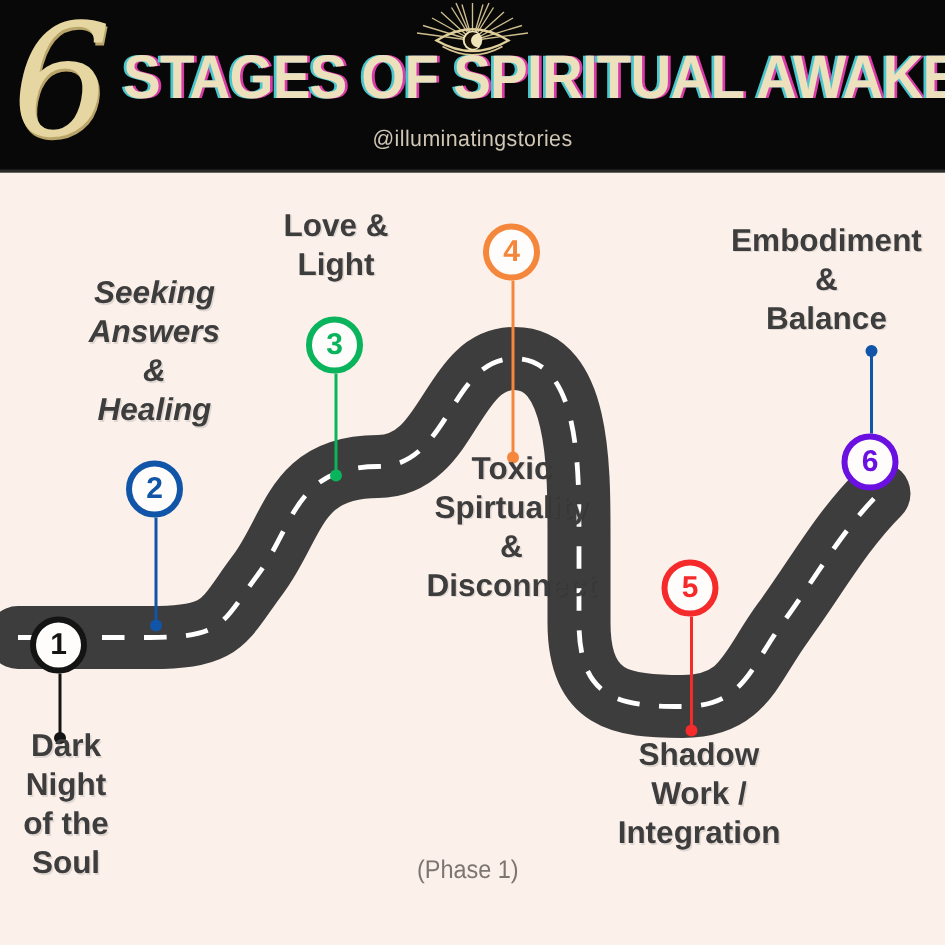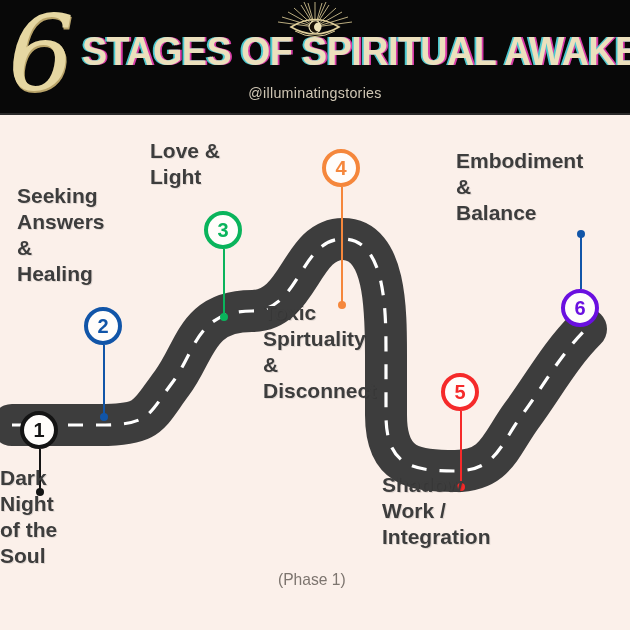--- a/index.html
+++ b/index.html
@@ -76,21 +76,21 @@
     background:#000;
   }
 
   
   .label{
     position:absolute;
     font-family:"Liberation Sans",sans-serif;
     font-weight:bold;
     font-size:21px;line-height:26px;
     color:#3d3d3d;
-    text-align:left;
+    text-align:center;
     text-shadow:1px 1px 0 rgba(0,0,0,0.10);
     z-index:5;
     white-space:pre-line;
   }
   .phase{
     position:absolute;
     font-family:"Liberation Sans Narrow","Liberation Sans",sans-serif;
     font-size:17px;color:#7d756f;
     z-index:5;
     transform:scaleX(0.92);
@@ -138,29 +138,29 @@
   <svg id="road" viewBox="0 0 630 515">
     <path id="road-asphalt" fill="none" stroke-linecap="round" stroke-linejoin="round" d="M 12 310 L 100 310 C 150 310 148 300 172 268 C 196 236 196 196 252 196 C 300 196 300 124 343 124 C 386 124 386 196 386 240 L 386 300 C 386 352 414 356 455 356 C 496 356 500 330 522 300 C 544 270 560 240 586 214" stroke="#3d3d3d" stroke-width="42"></path>
     <path id="road-dashes" fill="none" stroke-linecap="butt" d="M 12 310 L 100 310 C 150 310 148 300 172 268 C 196 236 196 196 252 196 C 300 196 300 124 343 124 C 386 124 386 196 386 240 L 386 300 C 386 352 414 356 455 356 C 496 356 500 330 522 300 C 544 270 560 240 586 214" stroke="#ffffff" stroke-width="3.2" stroke-dasharray="15 13"></path>
   </svg>
 
   <div id="stage-layer">
       <div class="connector" style="left: 39px; top: 449px; height: 43px; background: rgb(20, 20, 20);">
         <div class="dot" style="background: rgb(20, 20, 20); top: 39px;"></div>
       </div>
       <div class="marker" style="left: 20px; top: 411px; border-color: rgb(20, 20, 20); color: rgb(20, 20, 20);">1</div>
-      <div class="label" style="left: 0px; top: 465px; width: 88px;">Dark
+      <div class="label" style="left: 0px; top: 485px; width: 88px;">Dark
 Night
 of the
 Soul</div>
       <div class="connector" style="left: 103px; top: 345px; height: 72px; background: rgb(17, 85, 168);">
         <div class="dot" style="background: rgb(17, 85, 168); top: 68px;"></div>
       </div>
       <div class="marker" style="left: 84px; top: 307px; border-color: rgb(17, 85, 168); color: rgb(17, 85, 168);">2</div>
-      <div class="label" style="left: 17px; top: 183px; width: 172px;">Seeking
+      <div class="label" style="left: 17px; top: 183px; width: 172px; font-style: italic;">Seeking
 Answers
 &amp;
 Healing</div>
       <div class="connector" style="left: 223px; top: 249px; height: 68px; background: rgb(10, 180, 92);">
         <div class="dot" style="background: rgb(10, 180, 92); top: 64px;"></div>
       </div>
       <div class="marker" style="left: 204px; top: 211px; border-color: rgb(10, 180, 92); color: rgb(10, 180, 92);">3</div>
       <div class="label" style="left: 150px; top: 138px; width: 148px;">Love &amp;
 Light</div>
       <div class="connector" style="left: 341px; top: 187px; height: 118px; background: rgb(245, 135, 60);">
@@ -168,21 +168,21 @@
       </div>
       <div class="marker" style="left: 322px; top: 149px; border-color: rgb(245, 135, 60); color: rgb(245, 135, 60);">4</div>
       <div class="label" style="left: 263px; top: 300px; width: 156px;">Toxic
 Spirtuality
 &amp;
 Disconnect</div>
       <div class="connector" style="left: 460px; top: 411px; height: 76px; background: rgb(245, 42, 42);">
         <div class="dot" style="background: rgb(245, 42, 42); top: 72px;"></div>
       </div>
       <div class="marker" style="left: 441px; top: 373px; border-color: rgb(245, 42, 42); color: rgb(245, 42, 42);">5</div>
-      <div class="label" style="left: 382px; top: 472px; width: 168px;">Shadow
+      <div class="label" style="left: 382px; top: 491px; width: 168px;">Shadow
 Work /
 Integration</div>
       <div class="connector" style="left: 580px; top: 234px; height: 55px; background: rgb(17, 85, 168);">
         <div class="dot" style="background: rgb(17, 85, 168); top: -4px;"></div>
       </div>
       <div class="marker" style="left: 561px; top: 289px; border-color: rgb(106, 16, 224); color: rgb(106, 16, 224);">6</div>
       <div class="label" style="left: 456px; top: 148px; width: 190px;">Embodiment
 &amp;
 Balance</div>
     </div>

